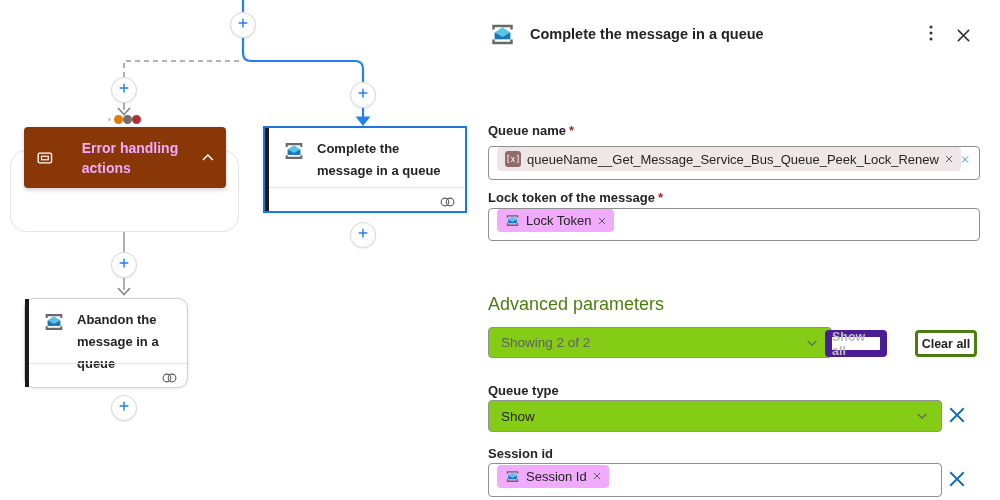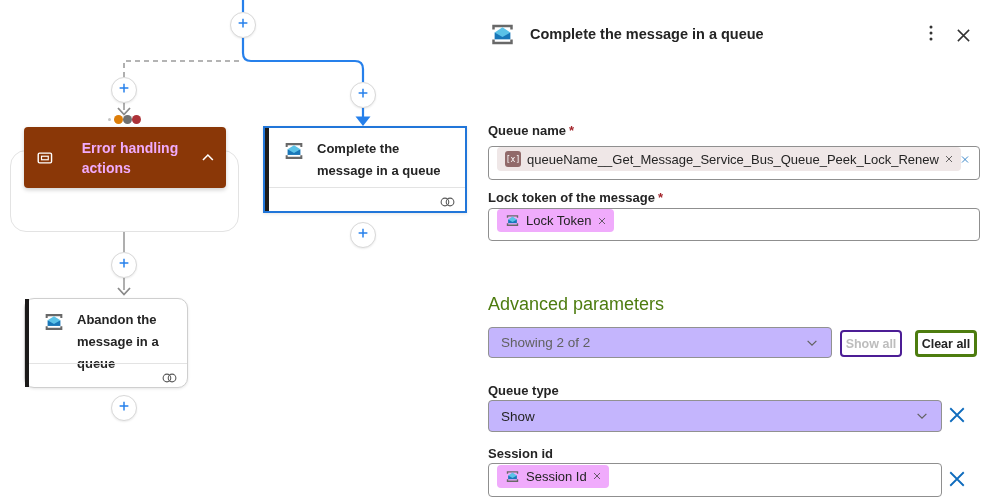--- a/index.html
+++ b/index.html
@@ -72,27 +72,27 @@
                 font-size:8px; font-family:"DejaVu Sans Mono", monospace;
                 display:flex; align-items:center; justify-content:center; }
   .param-icon::before { content:"[x]"; }
   .pill-sb-icon { width:15px; height:15px; }
   .pill-x { width:8px; height:8px; color:#424242; cursor:pointer; display:flex; }
   .clear-x { margin-left:auto; width:15px; height:15px; color:#0F6CBD; cursor:pointer; display:flex; }
   .row-x { position:absolute; left:478px; width:18px; height:18px; color:#0F6CBD; cursor:pointer; }
 
   .section-hd { position:absolute; left:18px; font-size:18px; color:#4d7c0f; }
   .dropdown { position:absolute; left:18px; border:1px solid #919191; border-radius:4px;
-              display:flex; align-items:center; padding:0 12px; cursor:pointer; background:#c4b5fd; }
+              display:flex; align-items:center; padding:0 12px; cursor:pointer; background:#84cc16; }
   .dropdown .val { font-size:13.5px; }
   .dropdown .chevd { margin-left:auto; width:14px; height:14px; color:#616161; }
   .pbtn { position:absolute; top:330px; width:62px; height:27px; border-radius:4px;
           background:#fff; display:flex; align-items:center; justify-content:center;
           font-size:12.5px; font-weight:700; cursor:pointer; }
-  #show-all-btn { left:370px; border:2px solid #4c1d95; color:#bdbdbd; }
+  #show-all-btn { left:355px; border:7px solid #4c1d95; color:#bdbdbd; }
   #clear-all-btn { left:445px; border:3px solid #4d7c0f; color:#242424; }
 </style>
 </head>
 <body>
 
 <div id="canvas">
 
   <svg id="connectors" width="470" height="500">
     <path d="M243,0 V12 M243,38 V53 Q243,61 251,61 L355,61 Q363,61 363,69 V82 M363,108 V120" fill="none" stroke="#2680EB" stroke-width="2.2"></path>
     <path d="M355.5,116.5 L370.5,116.5 L363,126 Z" fill="#2680EB"></path>

